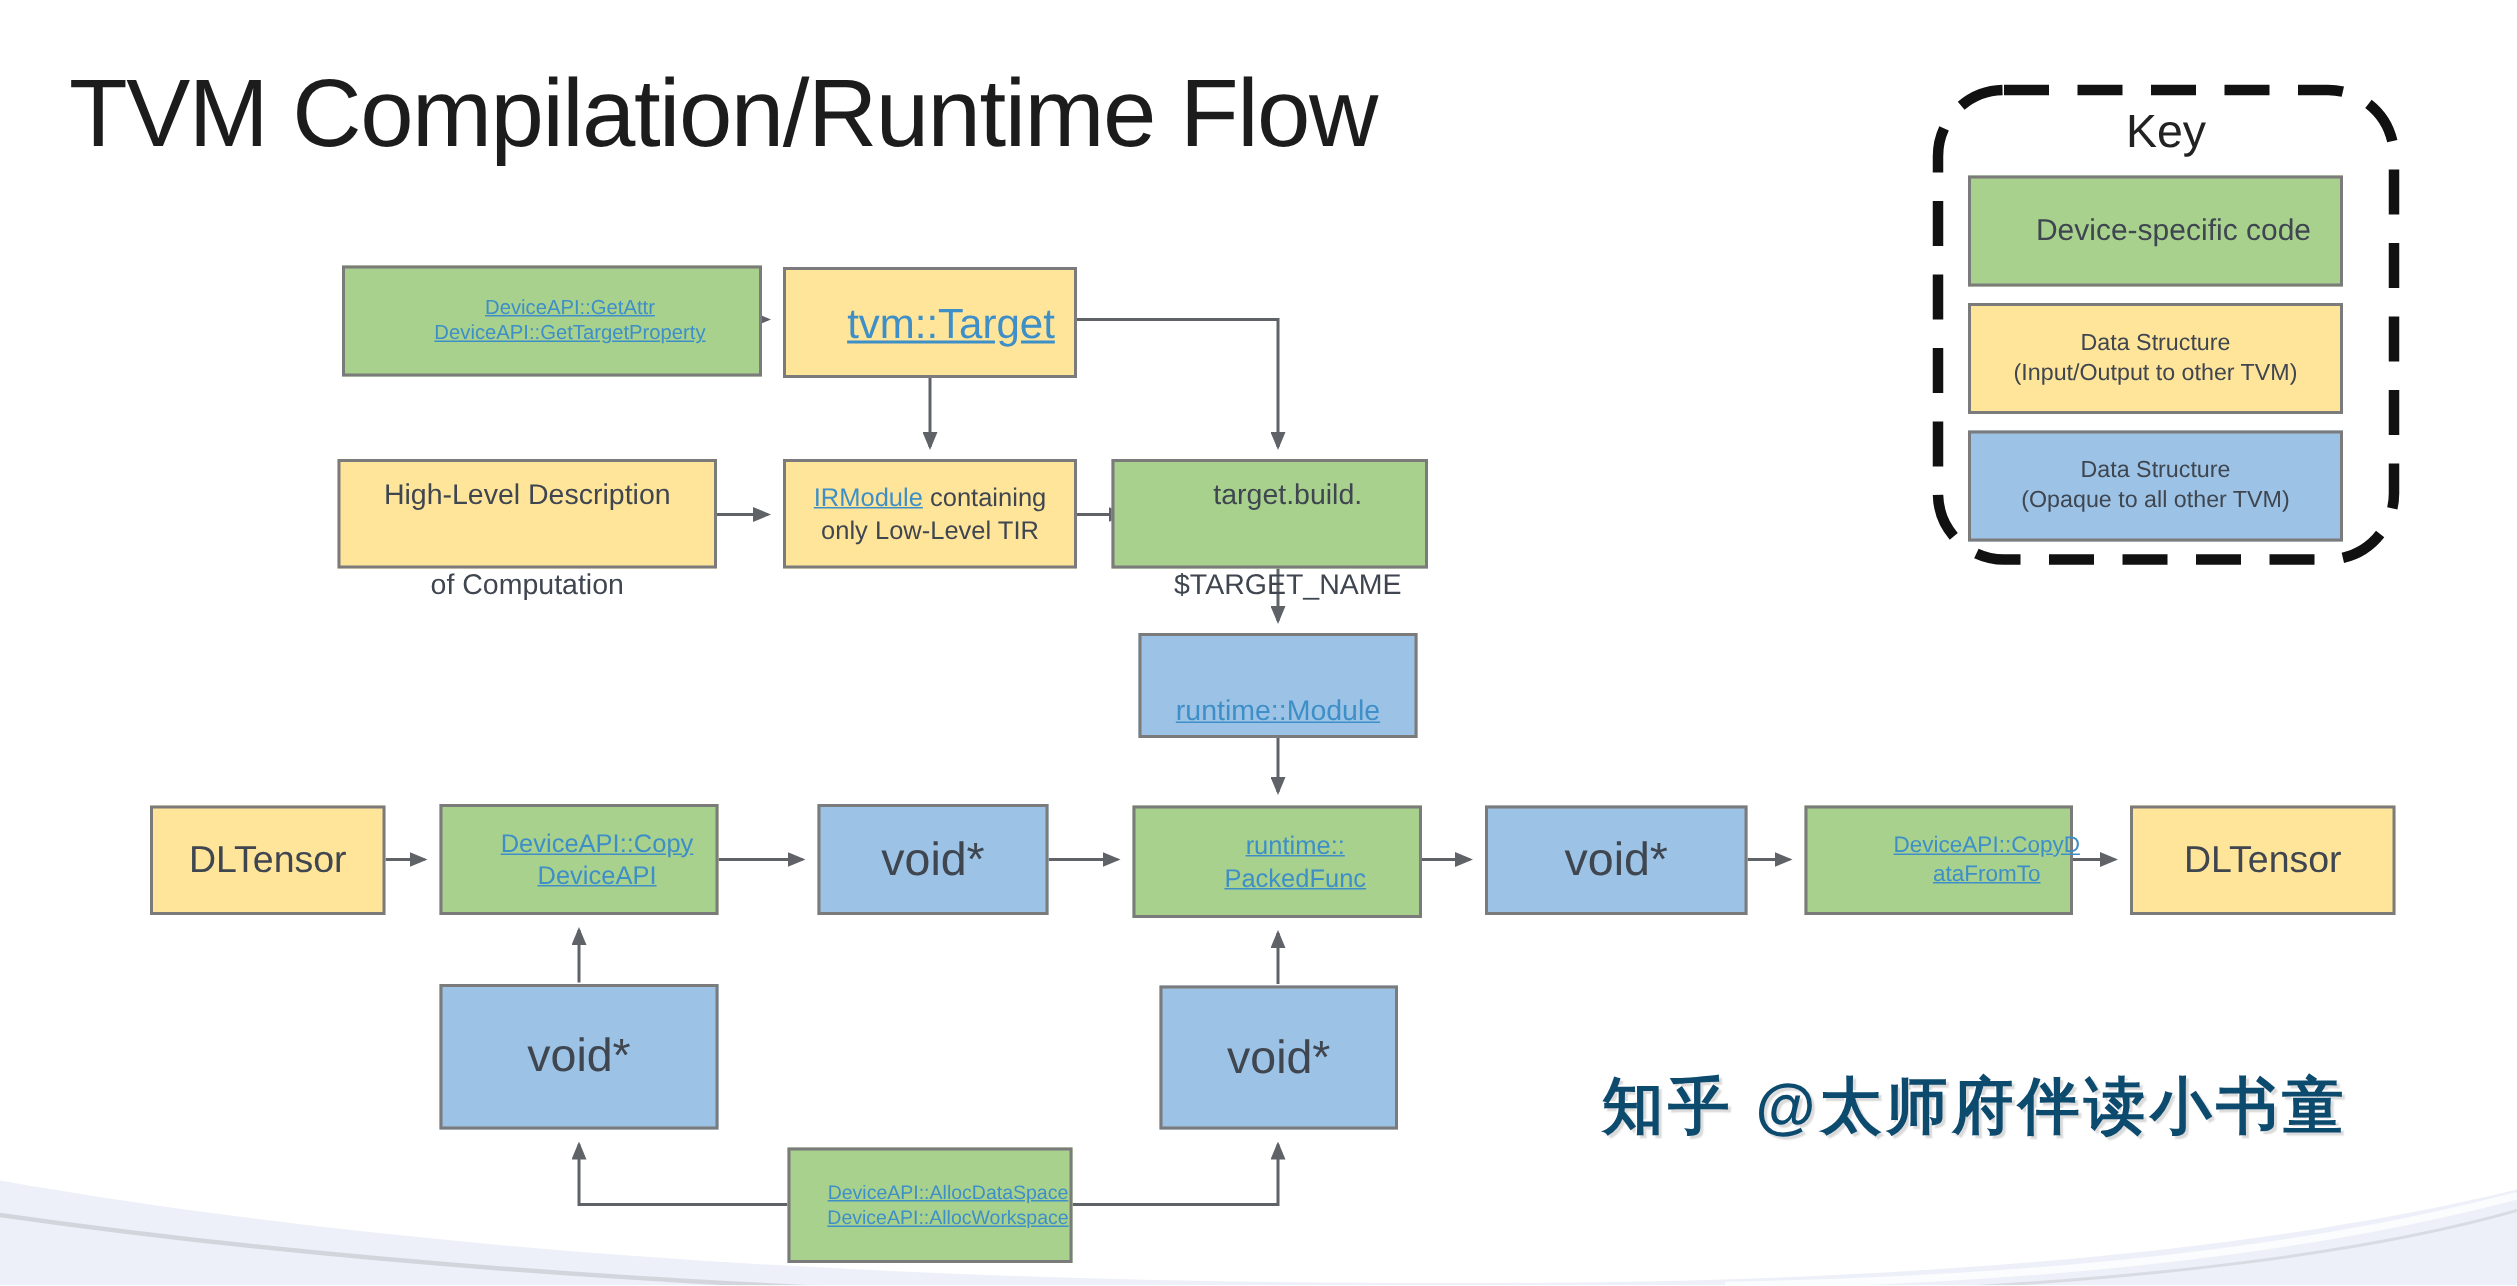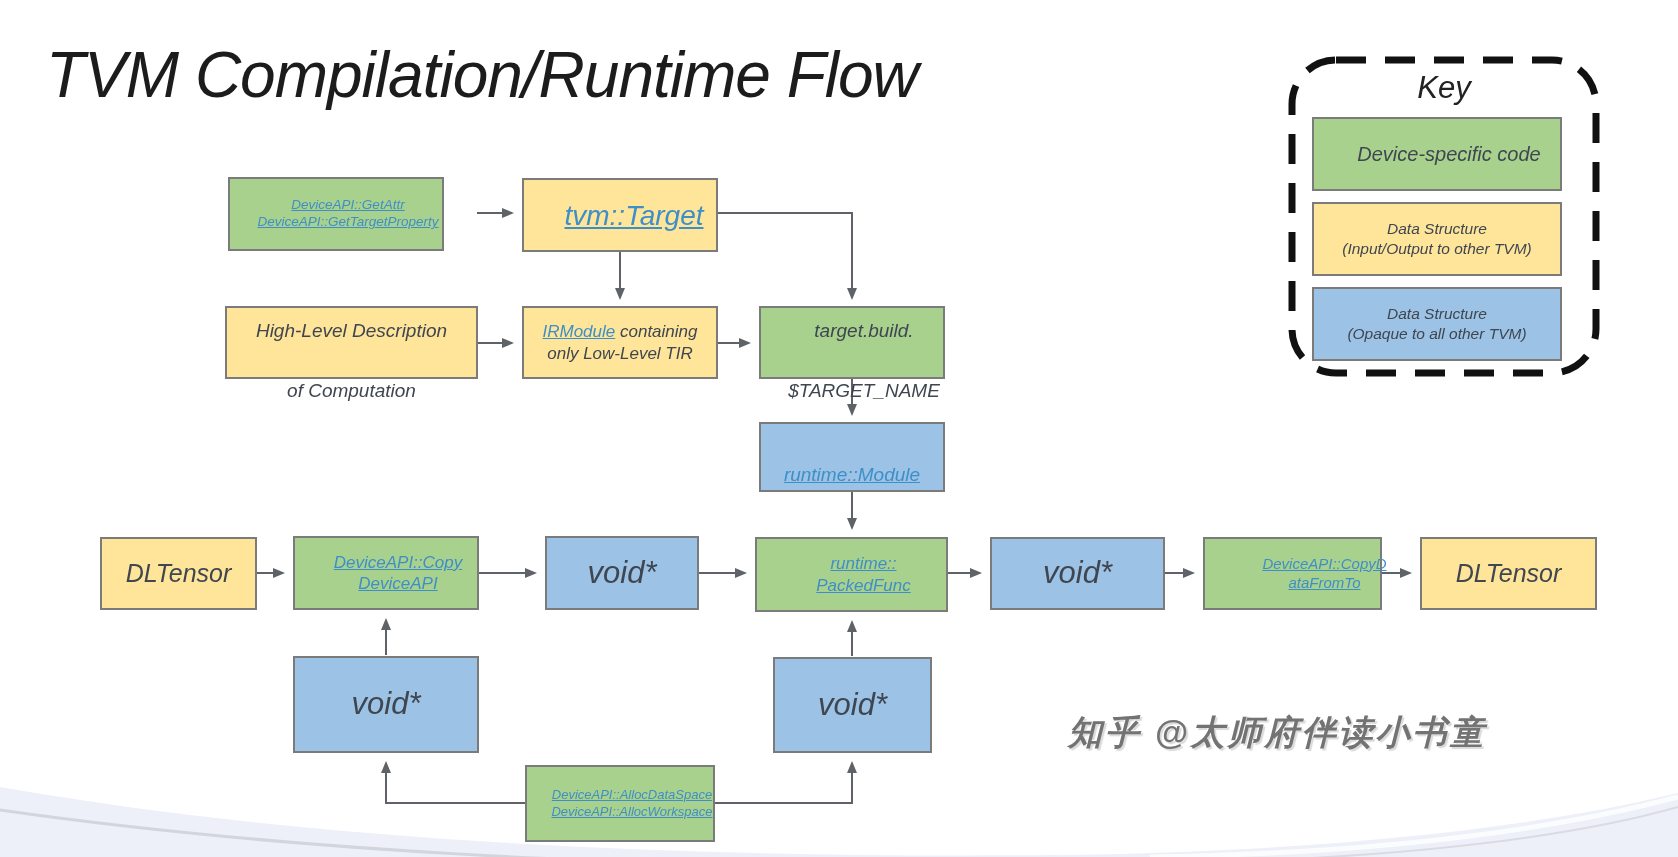--- a/index.html
+++ b/index.html
@@ -1,19 +1,18 @@
 <!DOCTYPE html>
 <html><head>
 <meta charset="utf-8">
 <style>
   html,body{margin:0;padding:0;background:#ffffff;}
   .canvas{
     position:relative;width:1678px;height:857px;overflow:hidden;background:#ffffff;
     font-family:"Liberation Sans",sans-serif;
-    font-style:italic;
   }
   .title{
     position:absolute;left:46px;top:38px;margin:0;
     font-size:64px;font-weight:400;letter-spacing:-1px;color:#1c1c1c;white-space:nowrap;
   }
   svg.arrows{position:absolute;left:0;top:0;}
   .box{
     position:absolute;box-sizing:border-box;border:2px solid #7b7b7b;
     display:flex;flex-direction:column;align-items:center;justify-content:center;
     text-align:center;line-height:1.25;color:#3f4650;
@@ -25,25 +24,25 @@
   .inline-link{color:#3e8fc7;text-decoration:underline;cursor:pointer;display:inline;}
   .plain{display:block;}
   .fs13{font-size:13px;}
   .fs14{font-size:13.5px;}
   .fs15{font-size:15px;margin-left:40px;}
   .fs17{font-size:17px;}
   .fs19{font-size:19px;margin-top:36px;}
   .fs26{font-size:25px;}
   .fs28{font-size:28px;}
   .fs30{font-size:31px;}
-  .b-getattr{left:228px;top:177px;width:216px;height:74px;}
+  .b-getattr{left:228px;top:177px;width:280px;height:74px;}
   .b-target{left:522px;top:178px;width:196px;height:74px;padding-left:28px;}
   .b-highlevel{left:225px;top:306px;width:253px;height:73px;}
   .b-irmodule{left:522px;top:306px;width:196px;height:73px;}
-  .b-build{left:759px;top:306px;width:186px;height:73px;}
+  .b-build{left:741px;top:306px;width:211px;height:73px;}
   .b-rtmodule{left:759px;top:422px;width:186px;height:70px;align-items:center;}
   .b-dll{left:100px;top:537px;width:157px;height:73px;}
   .b-copyl{left:293px;top:536px;width:186px;height:74px;}
   .b-voidml{left:545px;top:536px;width:154px;height:74px;}
   .b-packed{left:755px;top:537px;width:193px;height:75px;}
   .b-voidmr{left:990px;top:537px;width:175px;height:73px;}
   .b-copyr{left:1203px;top:537px;width:179px;height:73px;}
   .b-dlr{left:1420px;top:537px;width:177px;height:73px;}
   .b-voidbl{left:293px;top:656px;width:186px;height:97px;}
   .b-voidbr{left:773px;top:657px;width:159px;height:96px;}
@@ -55,22 +54,22 @@
   }
   .key-box{
     position:absolute;left:24px;width:250px;height:74px;box-sizing:border-box;
     border:2px solid #7b7b7b;display:flex;flex-direction:column;align-items:center;
     justify-content:center;text-align:center;line-height:1.3;color:#3f4650;
   }
   .k-green{top:61px;font-size:20px;}
   .k-yellow{top:146px;font-size:15.5px;}
   .k-blue{top:231px;font-size:15.5px;}
   .watermark{
-    position:absolute;left:1068px;top:710px;font-size:34px;font-weight:700;
-    color:#737373;letter-spacing:3px;white-space:nowrap;
+    position:absolute;left:1068px;top:710px;font-size:41px;font-weight:700;
+    color:#0c4a6e;letter-spacing:3px;white-space:nowrap;
     text-shadow:-1px -1px 0 rgba(255,255,255,.95), 2px 2px 1px rgba(150,150,150,.35);
   }
   .bottom-decor{position:absolute;left:0;top:757px;}
 </style>
 </head>
 <body>
 
 <div class="canvas">
 
   <h1 class="title">TVM Compilation/Runtime Flow</h1>

